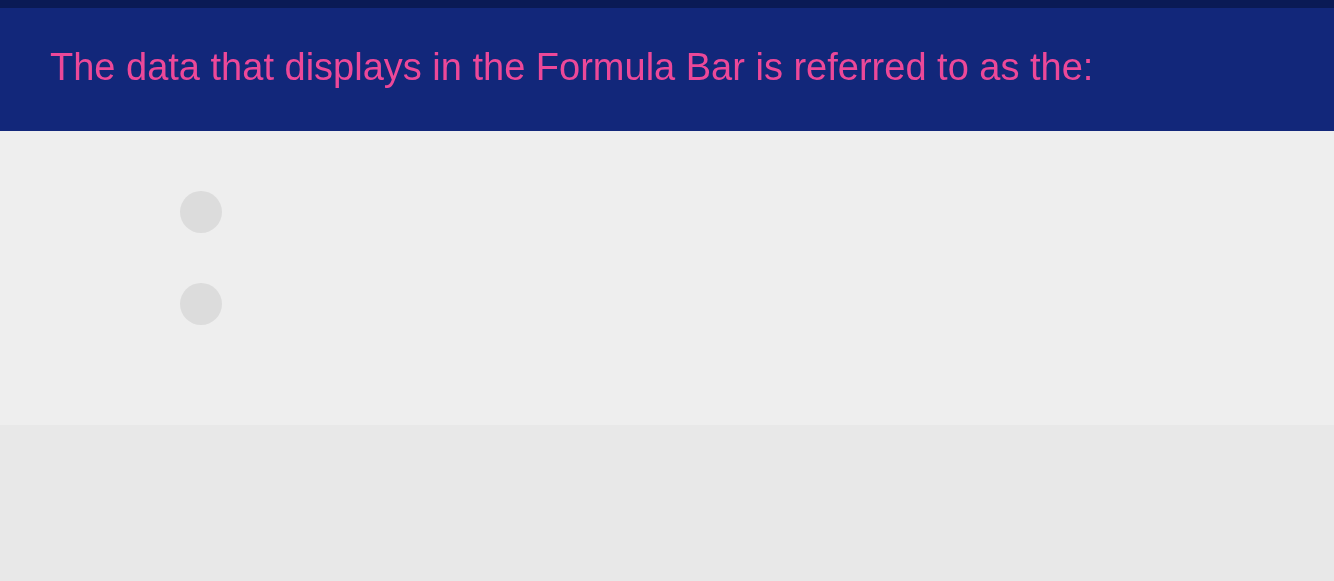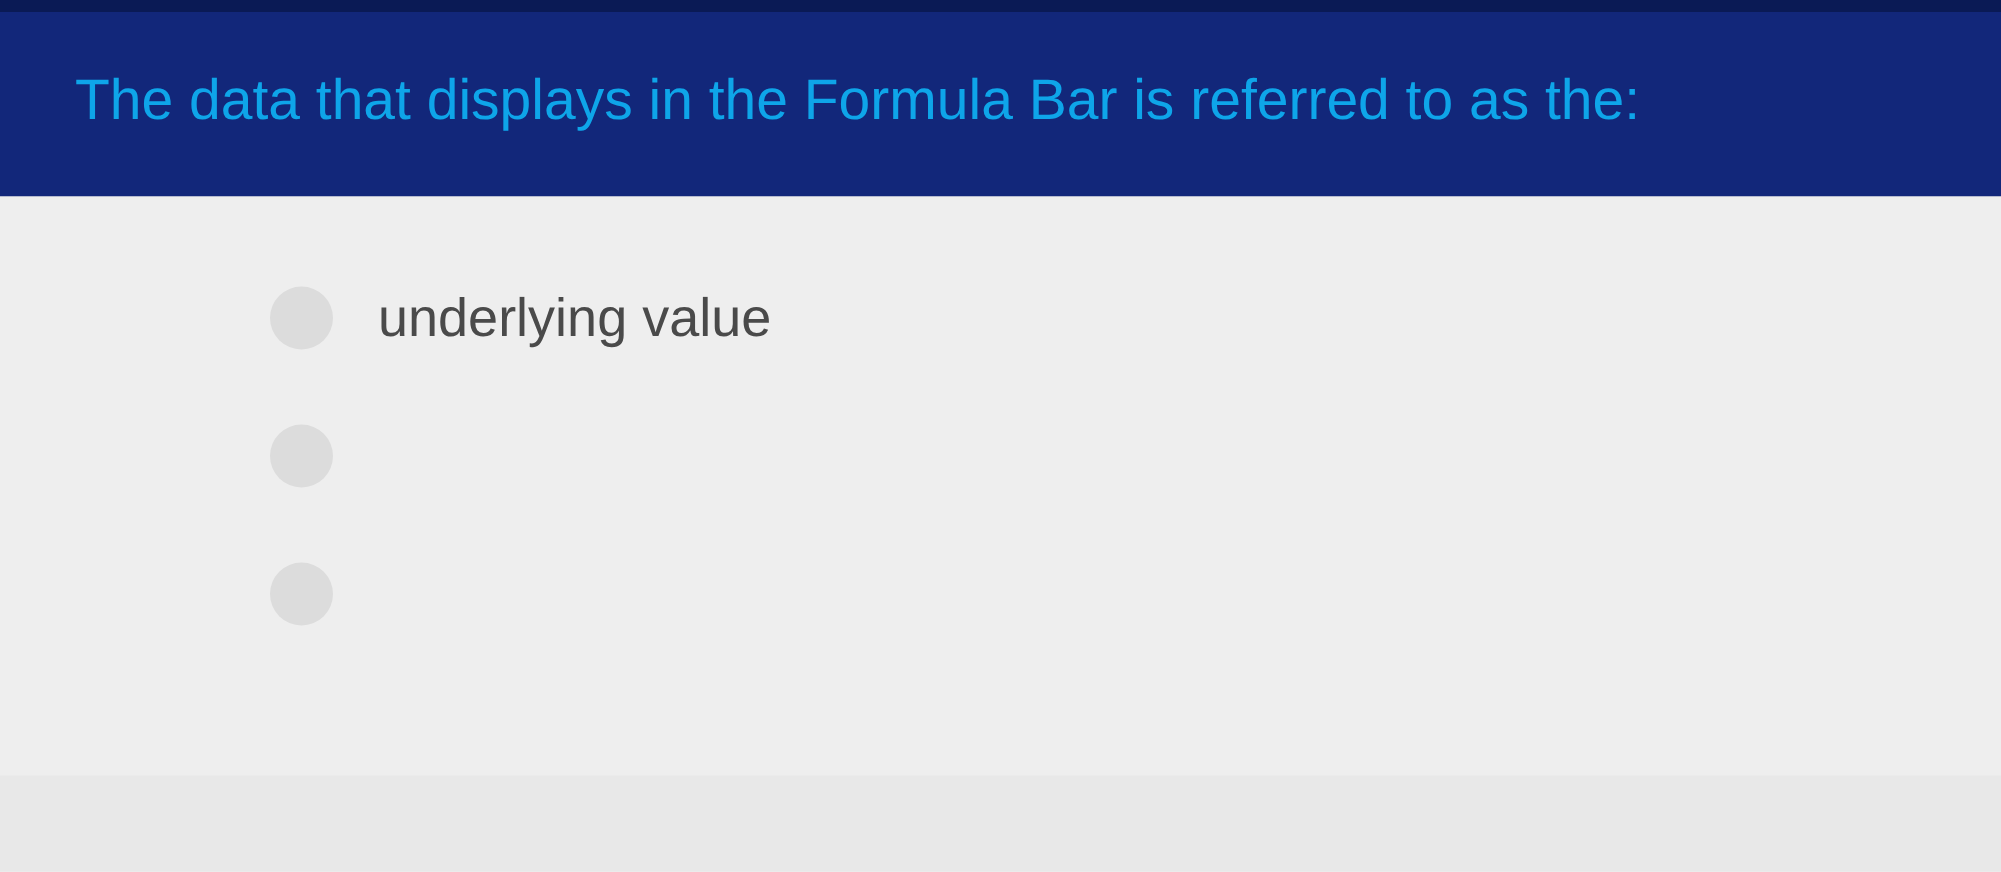--- a/index.html
+++ b/index.html
@@ -9,21 +9,21 @@
     }
     body {
       font-family: Arial, Helvetica, sans-serif;
       background: #e8e8e8;
       width: 1334px;
       height: 581px;
       overflow: hidden;
     }
     .question-header {
       background: #12277a;
-      color: #0ea5e9;
+      color: #ec4899;
       padding: 38px 50px 42px 50px;
       font-size: 38px;
       font-weight: 400;
       border-top: 8px solid #0a1a55;
     }
     .options-area {
       background: #eeeeee;
       padding: 60px 50px 50px 180px;
     }
     .option-row {
@@ -48,21 +48,17 @@
 </head>
 <body>
 
 <div class="question-header">
   <span>The data that displays in the Formula Bar is referred to as the:</span>
 </div>
 
 <div class="options-area">
   <div class="option-row">
     <div class="radio-circle"></div>
-    <span class="option-label">underlying value</span>
-  </div>
-  <div class="option-row">
-    <div class="radio-circle"></div>
   </div>
   <div class="option-row">
     <div class="radio-circle"></div>
   </div>
 </div>
 
 </body></html>

